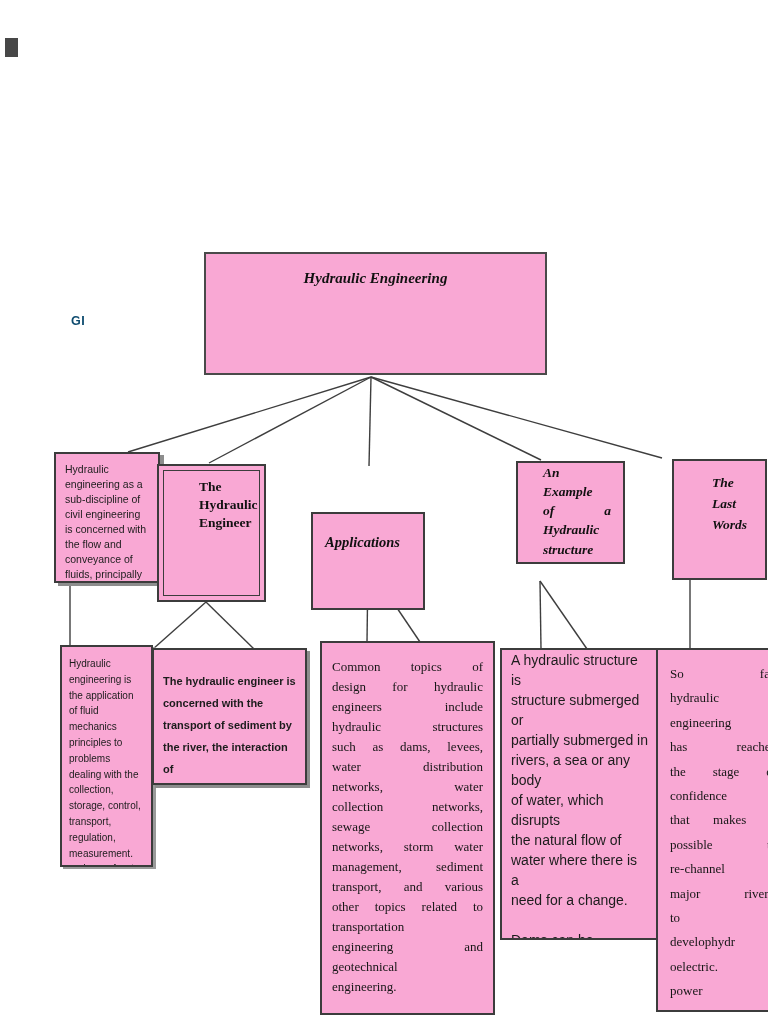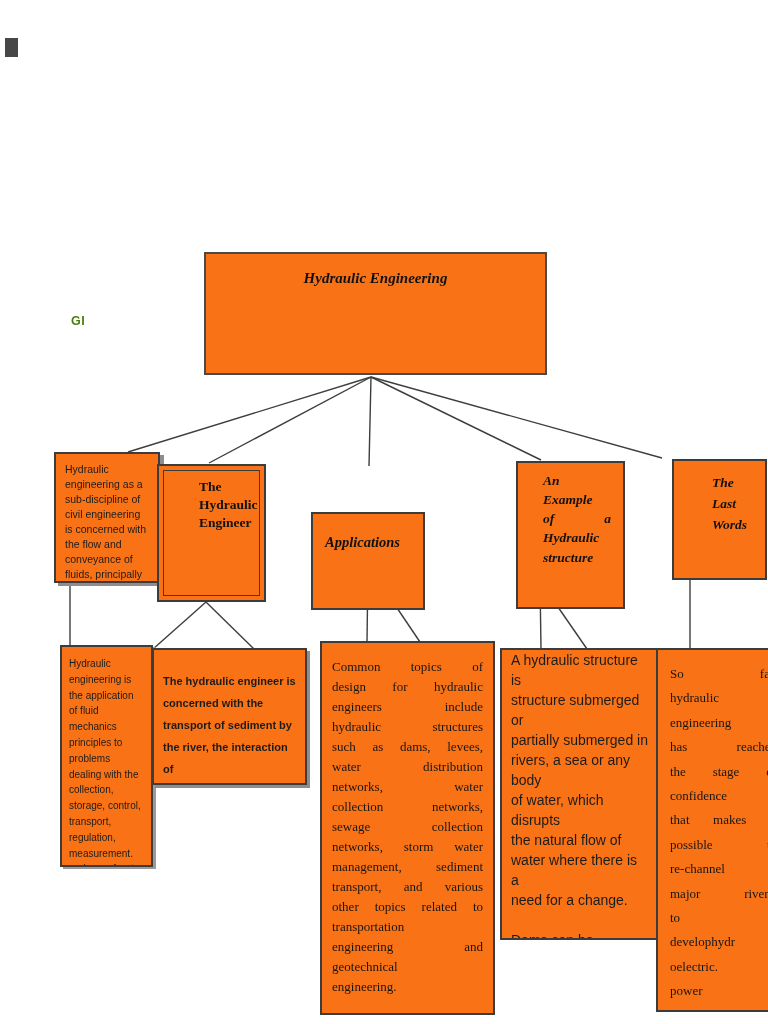--- a/index.html
+++ b/index.html
@@ -3,46 +3,46 @@
 <meta charset="utf-8">
 <style>
   html,body { margin:0; padding:0; background:#ffffff; }
   .canvas {
     position:relative; width:768px; height:1024px; background:#ffffff;
     font-family:"Liberation Sans", sans-serif; color:#1c1c1c; overflow:hidden;
   }
   .corner-mark { position:absolute; left:5px; top:38px; width:13px; height:19px; background:#474747; }
   .side-label {
     position:absolute; left:71px; top:314px; font-size:12.5px; font-weight:bold;
-    letter-spacing:0.5px; color:#4d7c0f;
+    letter-spacing:0.5px; color:#0c4a6e;
   }
   svg.connectors { position:absolute; left:0; top:0; }
   svg.connectors line { stroke:#3e3e3e; stroke-width:1.4; }
 
-  .box { position:absolute; background:#f97316; border:2px solid #3c3c3c; box-sizing:border-box; overflow:hidden; }
+  .box { position:absolute; background:#f9a8d4; border:2px solid #3c3c3c; box-sizing:border-box; overflow:hidden; }
   .serif { font-family:"Liberation Serif","DejaVu Serif", serif; }
   .sans  { font-family:"Liberation Sans","DejaVu Sans", sans-serif; }
   .pre   { white-space:pre-line;margin-left:29px; }
   .just  { text-align:justify; text-align-last:justify; }
 
   
   .b-root { left:204px; top:252px; width:343px; height:123px; border-color:#4a4a4a; }
   .root-title { padding-top:16px; text-align:center; font-size:15px; font-weight:bold; font-style:italic; color:#111; }
 
   
   .b-intro { left:25px; top:452px; width:106px; height:131px;
              padding:8px 6px 0 9px; font-size:10.5px; line-height:15px;
              box-shadow:4px 3px 0 0 #8d8d8d; }
   .b-engineer { left:157px; top:464px; width:109px; height:138px; }
   .inner-border { position:absolute; left:4px; top:4px; right:4px; bottom:4px; border:1px solid #3c3c3c; }
   .engineer-title { position:relative; padding:12px 8px 0 11px; font-size:13.5px; font-weight:bold; line-height:1.32; color:#111; }
   .b-applications { left:311px; top:467px; width:114px; height:98px;margin-top:45px; }
   .applications-title { padding:20px 0 0 12px; font-size:14.5px; font-weight:bold; font-style:italic; color:#111; }
-  .b-example { left:487px; top:461px; width:109px; height:148px;
-               padding:8px 12px 0 25px; font-size:13.5px; font-weight:bold; font-style:italic;
+  .b-example { left:487px; top:461px; width:109px; height:103px;
+               padding:0 12px 0 25px; font-size:13.5px; font-weight:bold; font-style:italic;
                line-height:1.42; color:#111;font-family:Liberation Serif, serif; }
   .b-lastwords { left:643px; top:459px; width:95px; height:121px;
                  padding:12px 6px 0 38px; font-size:13.5px; font-weight:bold; font-style:italic;
                  line-height:1.55; color:#111; }
 
   
   .b-intro-detail { left:31px; top:645px; width:93px; height:222px;
                     padding:9px 4px 0 7px; font-size:10px; line-height:15.8px;
                     box-shadow:3px 2px 0 0 #9a9a9a; }
   .b-engineer-detail { left:123px; top:648px; width:155px; height:137px;

